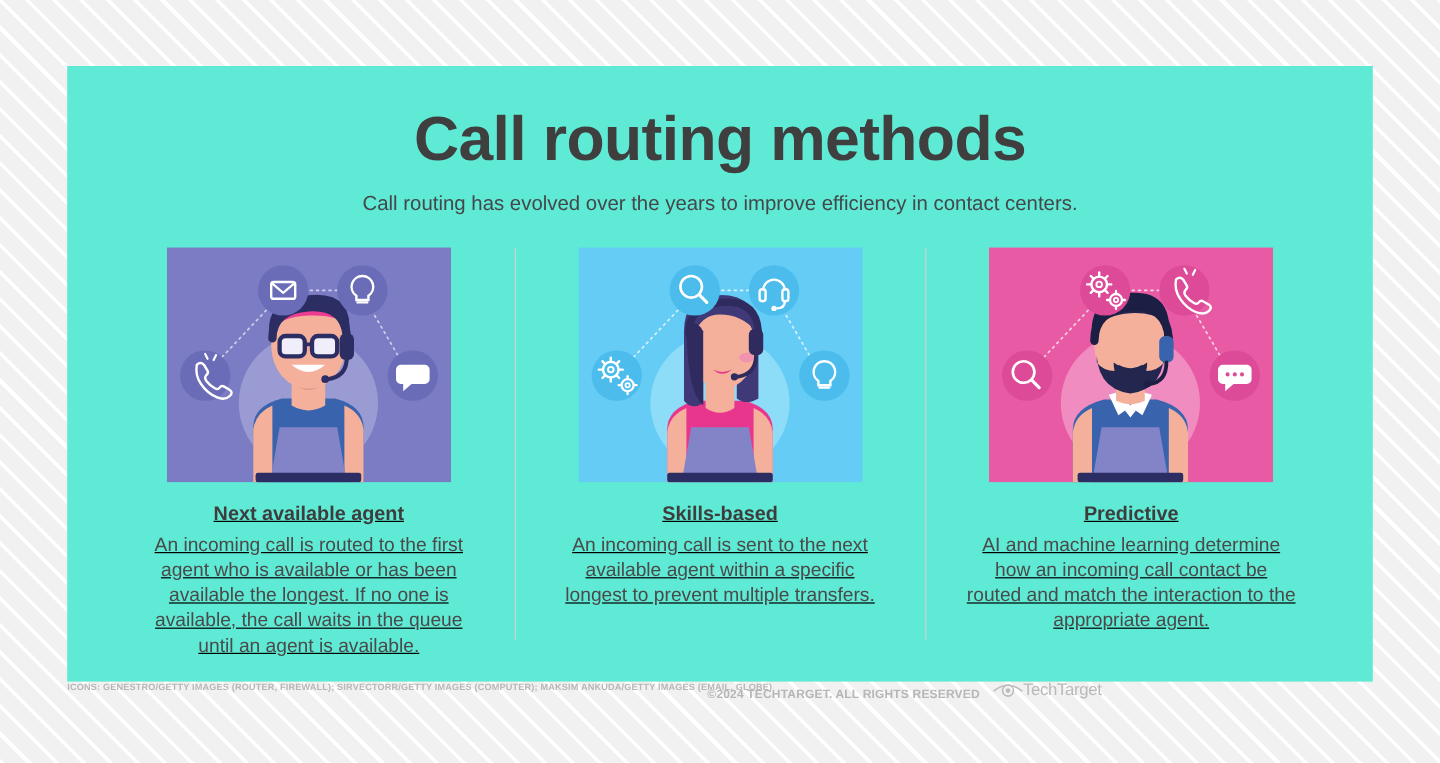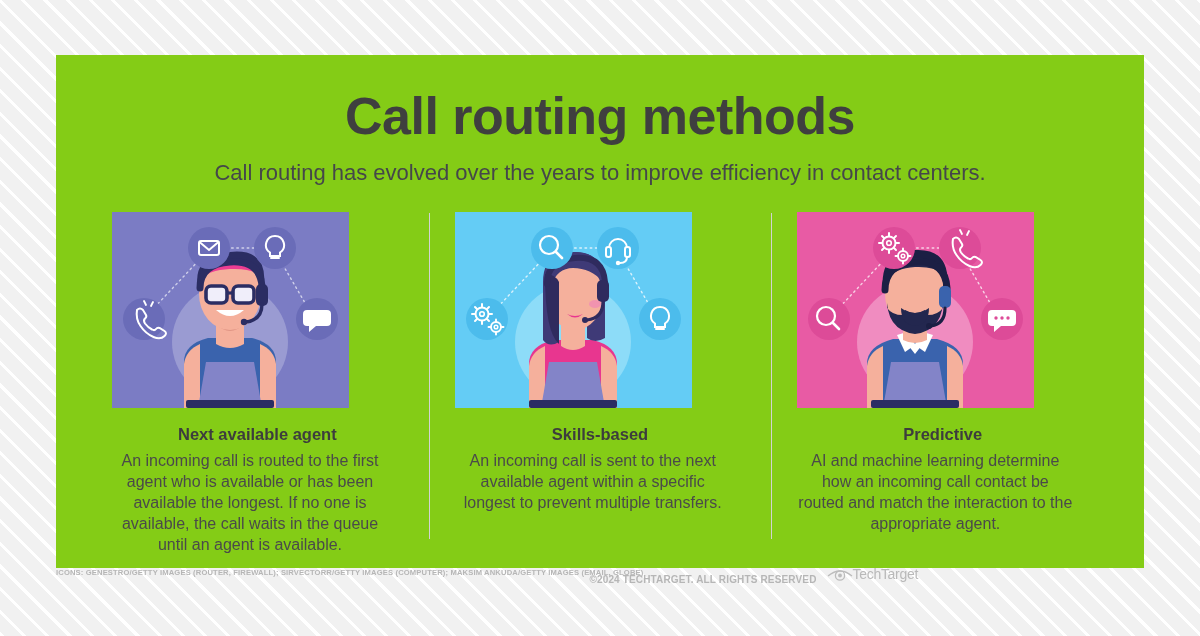--- a/index.html
+++ b/index.html
@@ -19,57 +19,59 @@
     );
     position: relative;
   }
 
   .card {
     position: absolute;
     left: 56px;
     top: 55px;
     width: 1088px;
     height: 513px;
-    background: #84cc16;
+    background: #5eead4;
   }
 
   .page-title {
     margin: 0;
     padding-top: 34px;
     text-align: center;
     font-size: 52px;
     font-weight: bold;
     color: #3f3f3f;
     letter-spacing: -0.5px;
     line-height: 1.05;
   }
 
   .page-subtitle {
     margin: 0;
     padding-top: 16px;
     text-align: center;
-    font-size: 22px;
+    font-size: 17px;
     color: #45474a;
     font-weight: normal;
   }
 
   .panels {
     display: flex;
     margin-top: 26px;
     padding: 0 30px;
     box-sizing: border-box;
   }
 
   .panel {
     flex: 1 1 0;
     padding: 0 26px;
     box-sizing: border-box;
     position: relative;
     display: flex;
     flex-direction: column;
+    align-items: center;
+    text-decoration: underline;
   }
   .panel + .panel::before {
     content: "";
     position: absolute;
     left: 0;
     top: 1px;
     width: 1px;
     height: 326px;
     background: #d2d2d2;
   }

